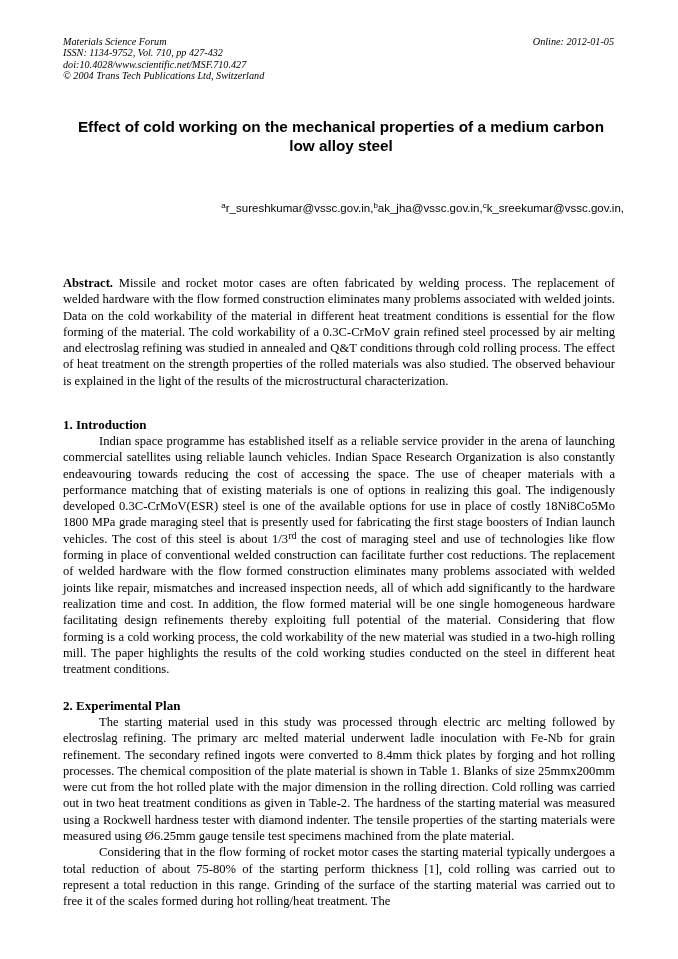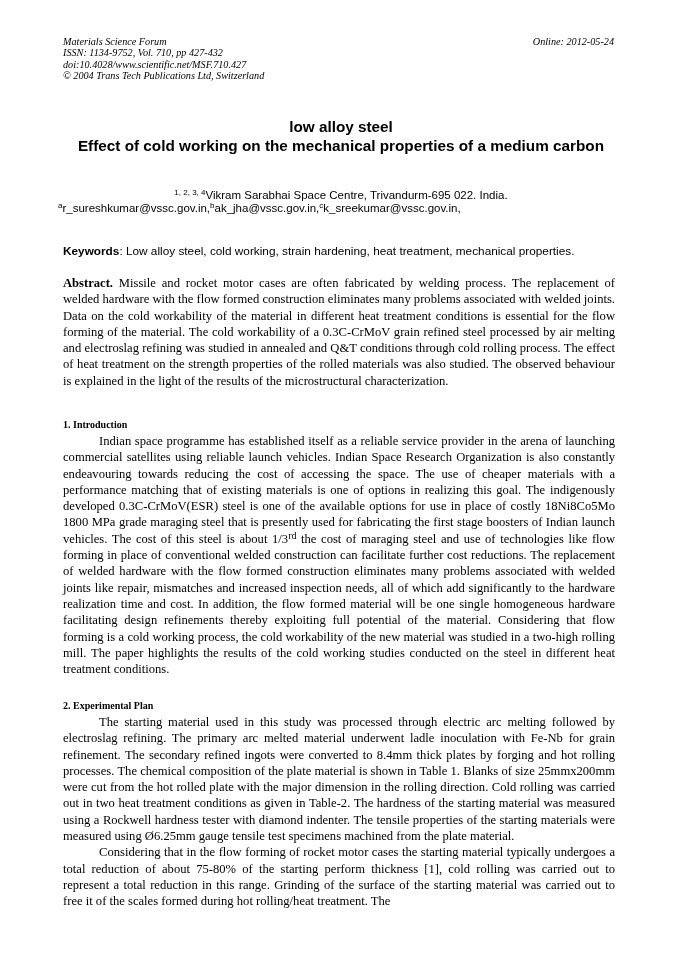--- a/index.html
+++ b/index.html
@@ -8,64 +8,62 @@
   .hdr { position:absolute; font-family:"Liberation Serif", serif; font-style:italic; font-size:10.2px; line-height:11.4px; }
   .hdr-left { left:63px; top:16px; }
   .hdr-right { right:64px; top:16px; }
   .title { position:absolute; left:58px; width:566px; top:97px; text-align:center;
            font-family:"Liberation Sans", sans-serif; font-weight:bold; font-size:15.3px; line-height:19px; }
   .authors { position:absolute; left:58px; width:566px; top:150px; text-align:center;
              font-family:"Liberation Sans", sans-serif; font-size:15.3px; line-height:18px; }
   .authors sup, .affil sup, .emails sup { font-size:8px; vertical-align:top; position:relative; top:-2px; }
   .affil { position:absolute; left:58px; width:566px; top:168px; text-align:center;
            font-family:"Liberation Sans", sans-serif; font-size:11.5px; line-height:14px; }
-  .emails { position:absolute; left:58px; width:566px; top:180px; text-align:left;
+  .emails { position:absolute; left:58px; width:566px; top:180px; text-align:right;
             font-family:"Liberation Sans", sans-serif; font-size:11.5px; line-height:16px; }
   .keywords { position:absolute; left:63px; width:560px; top:224px;
               font-family:"Liberation Sans", sans-serif; font-size:11.8px; line-height:14px; white-space:nowrap; }
   .keywords b { font-weight:bold; }
   .body-text { position:absolute; left:63px; width:552px; font-family:"Liberation Serif", serif;
                font-size:12.6px; line-height:16.3px; text-align:justify; }
   .abstract { top:255px; }
-  .sec-head { position:absolute; left:63px; font-family:"Liberation Serif", serif; font-weight:bold; font-size:10px; line-height:16px; }
+  .sec-head { position:absolute; left:63px; font-family:"Liberation Serif", serif; font-weight:bold; font-size:13px; line-height:16px; }
   .intro-head { top:397px; }
   .intro { top:413px; }
   .exp-head { top:678px; }
   .exp { top:694px; }
   .indent { text-indent:36px; margin:0; }
   p { margin:0; }
   .abs-label { font-weight:bold; }
   .sup-rd { font-size:10px; vertical-align:top; position:relative; top:-3px; }
 </style>
 </head>
 <body>
 
 <div class="page">
 
   <div class="hdr hdr-left">
     <div>Materials Science Forum</div>
     <div>ISSN: 1134-9752, Vol. 710, pp 427-432</div>
     <div>doi:10.4028/www.scientific.net/MSF.710.427</div>
     <div>© 2004 Trans Tech Publications Ltd, Switzerland</div>
   </div>
-  <div class="hdr hdr-right">Online: 2012-05-24</div>
+  <div class="hdr hdr-right">Online: 2012-01-05</div>
 
   <div class="title">
+    <div>Effect of cold working on the mechanical properties of a medium carbon</div>
     <div>low alloy steel</div>
-    <div>Effect of cold working on the mechanical properties of a medium carbon</div>
   </div>
 
 
-  <div class="affil"><sup>1, 2, 3, 4</sup><span>Vikram Sarabhai Space Centre, Trivandurm-695 022. India.</span></div>
 
   <div class="emails">
     <div><sup>a</sup><span>r_sureshkumar@vssc.gov.in,</span><sup>b</sup><span>ak_jha@vssc.gov.in,</span><sup>c</sup><span>k_sreekumar@vssc.gov.in,</span></div>
   </div>
 
-  <div class="keywords"><b>Keywords</b><span>: Low alloy steel, cold working, strain hardening, heat treatment, mechanical properties.</span></div>
 
   <div class="body-text abstract"><span class="abs-label">Abstract.</span><span> Missile and rocket motor cases are often fabricated  by welding process. The replacement of welded hardware with the flow formed construction eliminates many problems associated with welded joints. Data on the cold workability of the material in different heat treatment conditions is essential for the flow forming of the material.  The cold workability of a 0.3C-CrMoV grain refined steel processed by air melting and electroslag refining was studied in annealed and Q&amp;T conditions through cold rolling process. The effect of heat treatment on the strength properties of the rolled materials was also studied. The observed behaviour is explained in the light of the results of the microstructural characterization.</span></div>
 
   <div class="sec-head intro-head">1. Introduction</div>
   <div class="body-text intro">
     <p class="indent"><span>Indian space programme has established itself as a reliable service provider in the arena of launching commercial satellites using reliable launch vehicles. Indian Space Research Organization is also constantly endeavouring towards reducing the cost of accessing the space.  The use of cheaper materials with a performance matching that of existing materials is one of options in realizing this goal. The indigenously developed 0.3C-CrMoV(ESR) steel is one of the available options for use in place of  costly 18Ni8Co5Mo 1800 MPa grade maraging steel that is presently used for fabricating the first stage boosters of Indian launch vehicles. The cost of this steel is about 1/3</span><span class="sup-rd">rd</span><span> the cost of maraging steel and use of technologies like flow forming in place of conventional welded construction can facilitate further cost reductions. The replacement of welded hardware with the flow formed construction eliminates many problems associated with welded joints like  repair, mismatches and increased inspection needs, all of which add significantly to the hardware realization time and cost. In addition, the flow formed material will be one single homogeneous hardware facilitating design refinements thereby exploiting full potential of the material. Considering that flow forming is a cold working process, the cold workability of the new material was studied in a two-high rolling mill. The paper highlights the results of the cold working studies conducted on the steel in different heat treatment conditions.</span></p>
   </div>
 
   <div class="sec-head exp-head">2. Experimental Plan</div>
   <div class="body-text exp">

